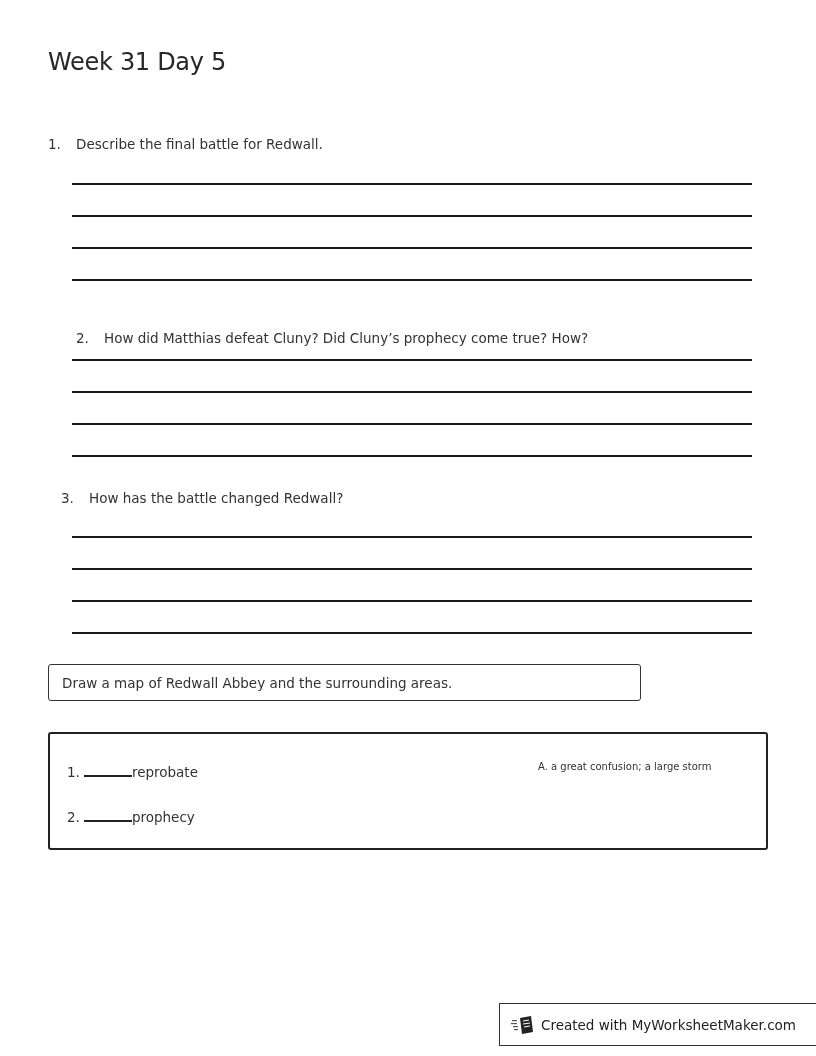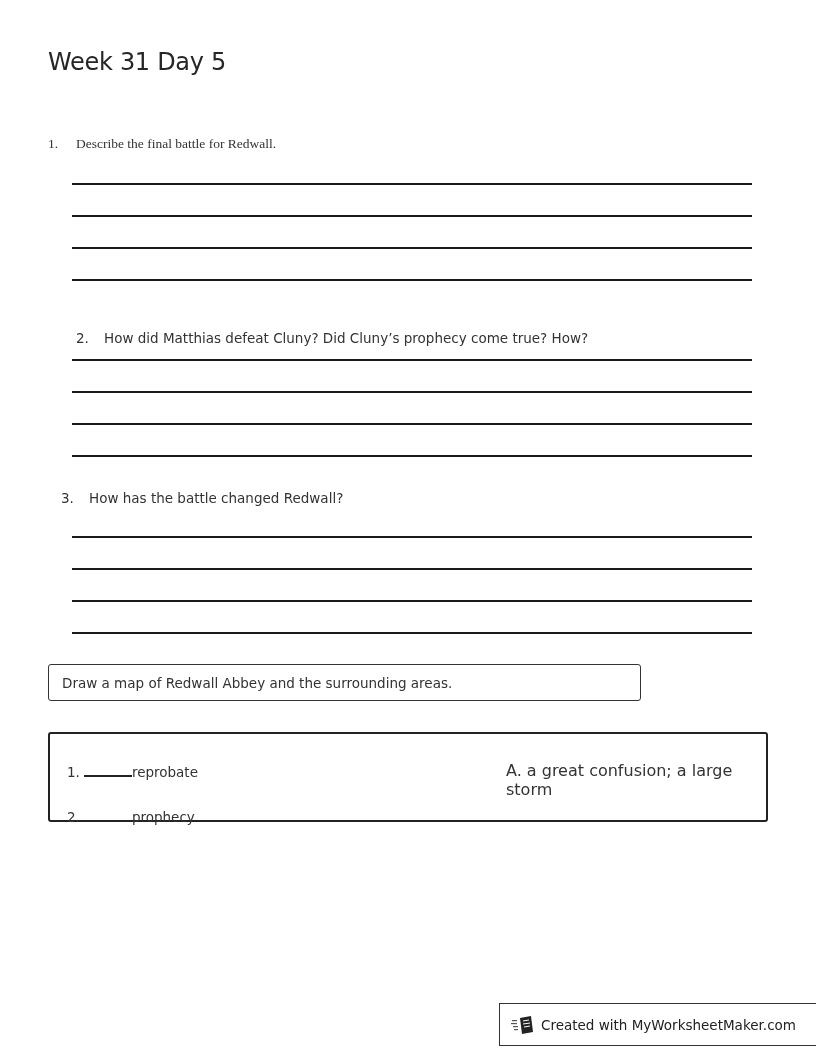--- a/index.html
+++ b/index.html
@@ -6,36 +6,36 @@
   body { width:816px; height:1056px; position:relative; overflow:hidden;
          font-family:"DejaVu Sans", sans-serif; color:#2b2b2b; }
   .title { position:absolute; left:48px; top:48px; font-size:24px; font-weight:normal;
            color:#262626; letter-spacing:-0.3px; margin:0; }
   .question { position:absolute; left:48px; font-size:13.5px; color:#333; }
   .question .num { display:inline-block; width:28px; }
   .line { position:absolute; left:72px; width:680px; height:2px; background:#1a1a1a; }
   .map-box { position:absolute; left:48px; top:664px; width:593px; height:37px;
              border:1px solid #333; border-radius:3px; box-sizing:border-box; }
   .map-box span { position:absolute; left:13px; top:10px; font-size:13.5px; color:#333; }
-  .match-box { position:absolute; left:48px; top:732px; width:720px; height:90px;
+  .match-box { position:absolute; left:48px; top:732px; width:720px; height:118px;
                border:2px solid #222; border-radius:3px; box-sizing:border-box; }
   .term { position:absolute; left:17px; font-size:13.5px; color:#333; }
   .term .blank { display:inline-block; width:48px; border-bottom:2px solid #222; margin-left:4px; height:14px; vertical-align:baseline; }
-  .def { position:absolute; left:456px; font-size:16px; color:#333; }
+  .def { position:absolute; left:488px; font-size:10px; color:#333;text-align:center; }
   .footer { position:absolute; left:499px; top:1003px; width:366px; height:43px;
             border:1px solid #333; box-sizing:border-box; }
   .footer .logo { position:absolute; left:11px; top:12px; width:24px; height:18px; }
   .footer span { position:absolute; left:41px; top:13px; font-size:13.5px; color:#222; }
 </style>
 </head>
 <body>
 
 <h1 class="title">Week 31 Day 5</h1>
 
-<div class="question" style="top:136px;font-family:Liberation Serif, serif;">
+<div class="question" style="top:136px;">
   <span class="num">1.</span><span>Describe the final battle for Redwall.</span>
 </div>
 <div class="line" style="top:183px;"></div>
 <div class="line" style="top:215px;"></div>
 <div class="line" style="top:247px;"></div>
 <div class="line" style="top:279px;"></div>
 
 <div class="question" style="top:330px;margin-left:28px;">
   <span class="num">2.</span><span>How did Matthias defeat Cluny? Did Cluny’s prophecy come true? How?</span>
 </div>

